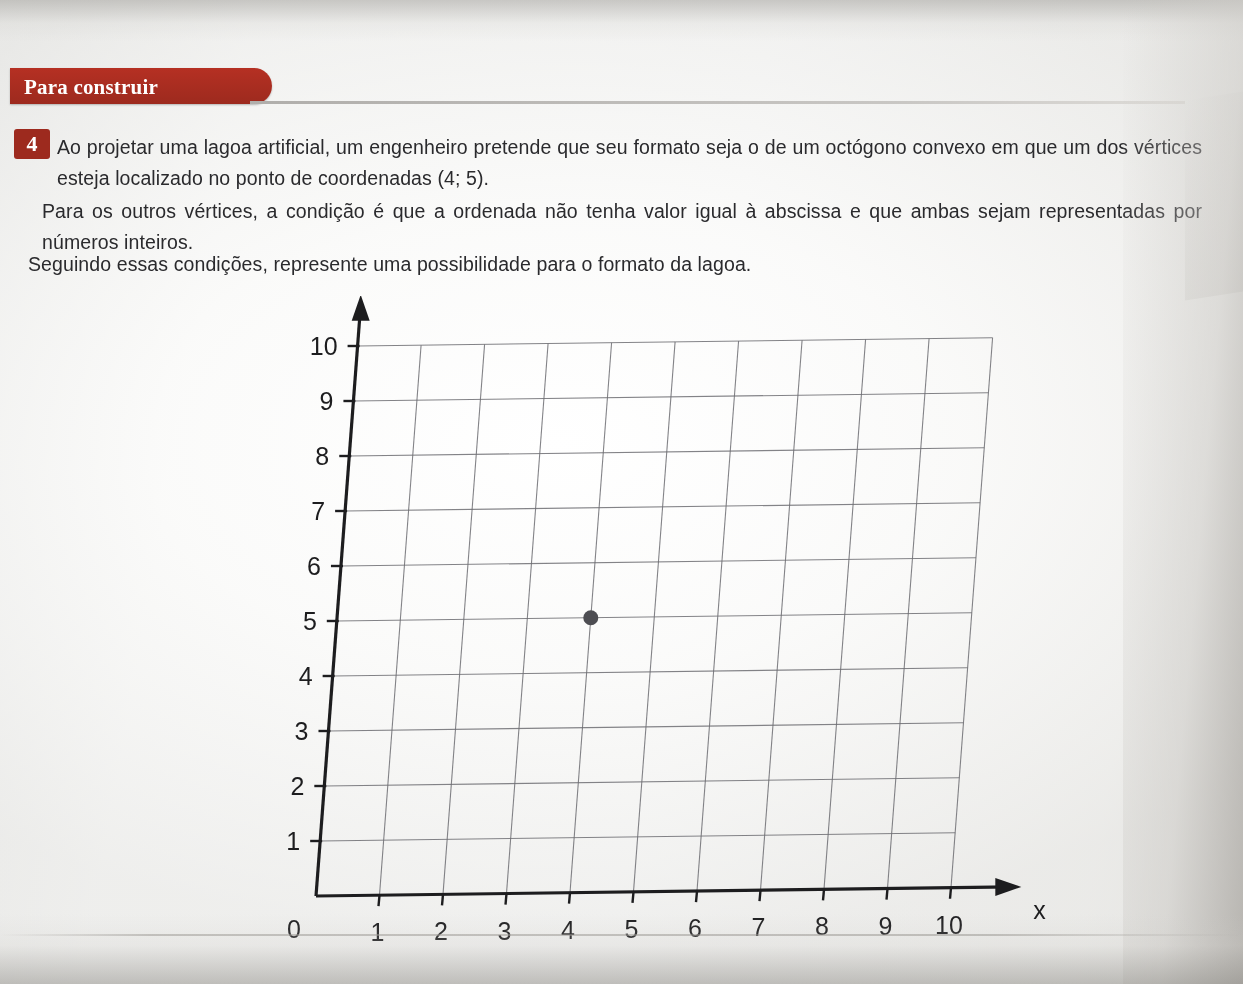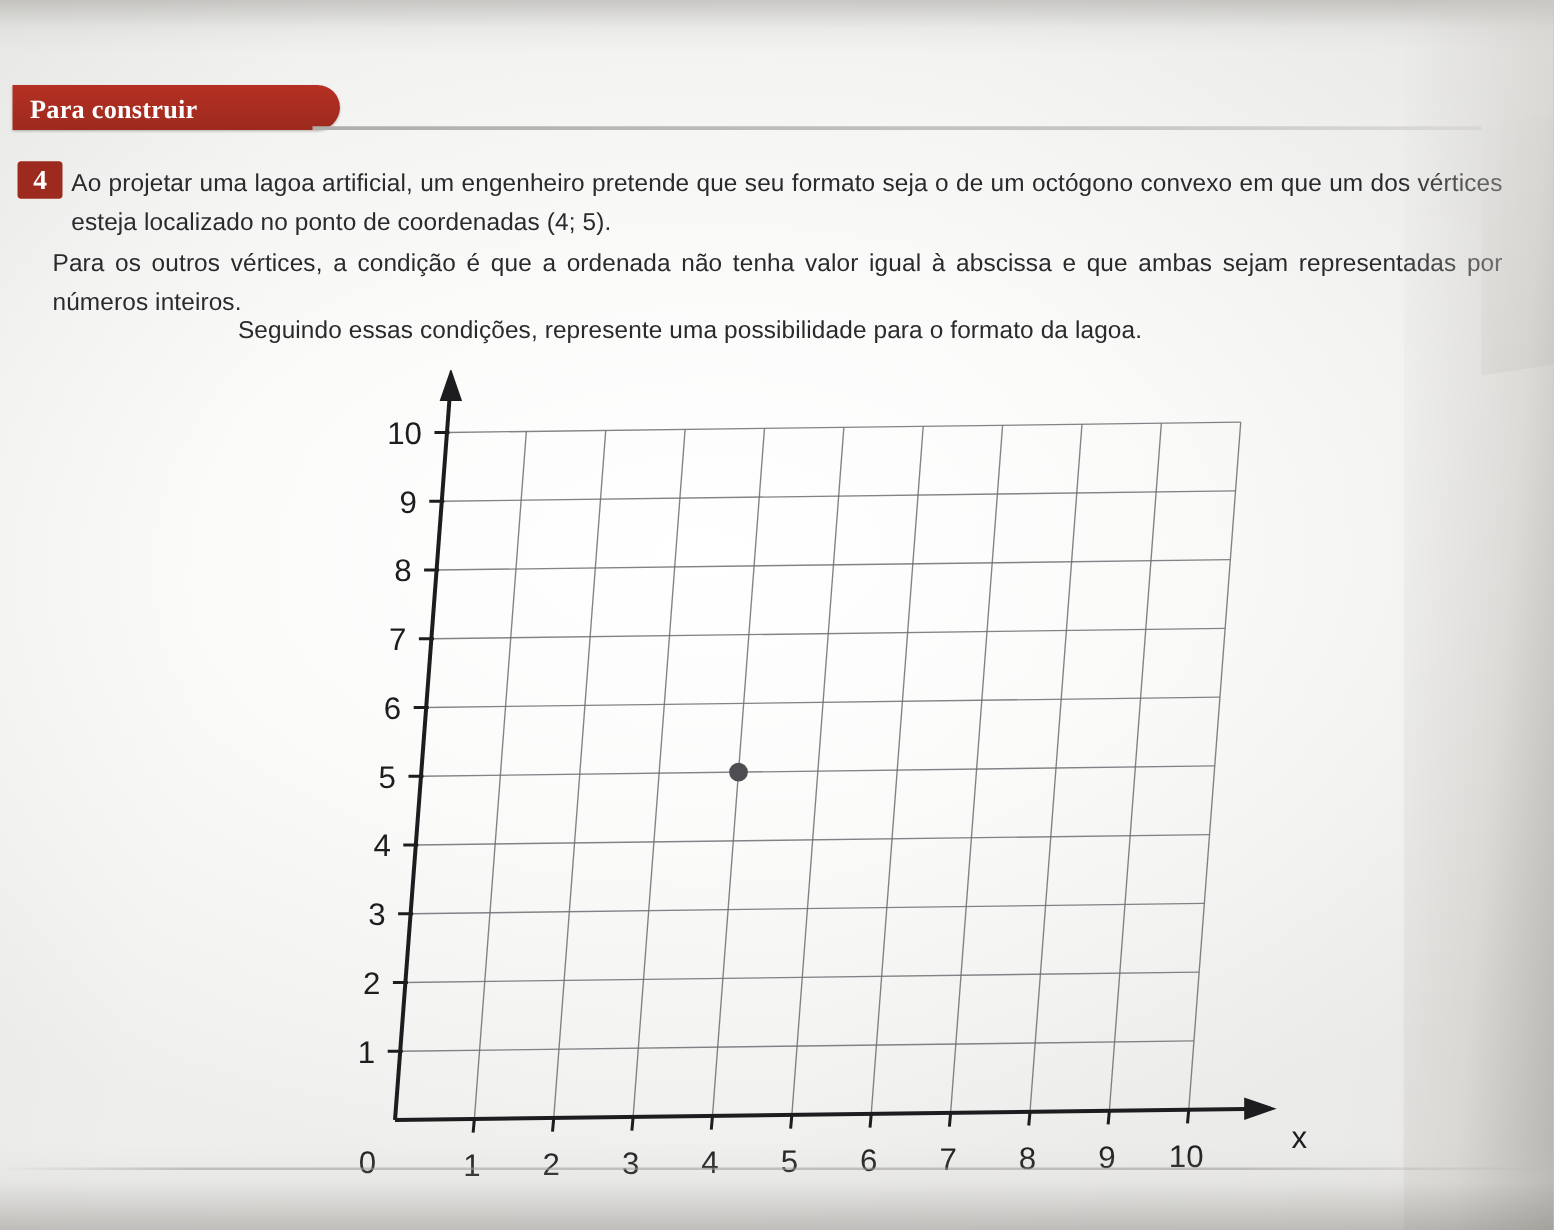--- a/index.html
+++ b/index.html
@@ -11,21 +11,21 @@
     height: 984px;
     background: #ffffff;
     font-family: "Liberation Sans", sans-serif;
     overflow: hidden;
   }
 
   #page {
     position: relative;
     width: 1243px;
     height: 984px;
-    background: #3b82f6;
+    background: #737373;
     overflow: hidden;
   }
 
   
   .paper {
     position: absolute;
     left: 0;
     top: 0;
     width: 1243px;
     height: 984px;
@@ -142,24 +142,23 @@
     width: 1145px;
     text-align: justify;
   }
   .stmt.p2 {
     left: 42px;
     top: 196px;
     width: 1160px;
     text-align: justify;
   }
   .stmt.p3 {
-    left: 52px;
+    left: 28px;
     top: 249px;
     width: 1000px;
-    text-align: center;
   }
 
   
   .graph-wrap {
     position: absolute;
     left: 268px;
     top: 296px;
     width: 800px;
     height: 650px;
   }

